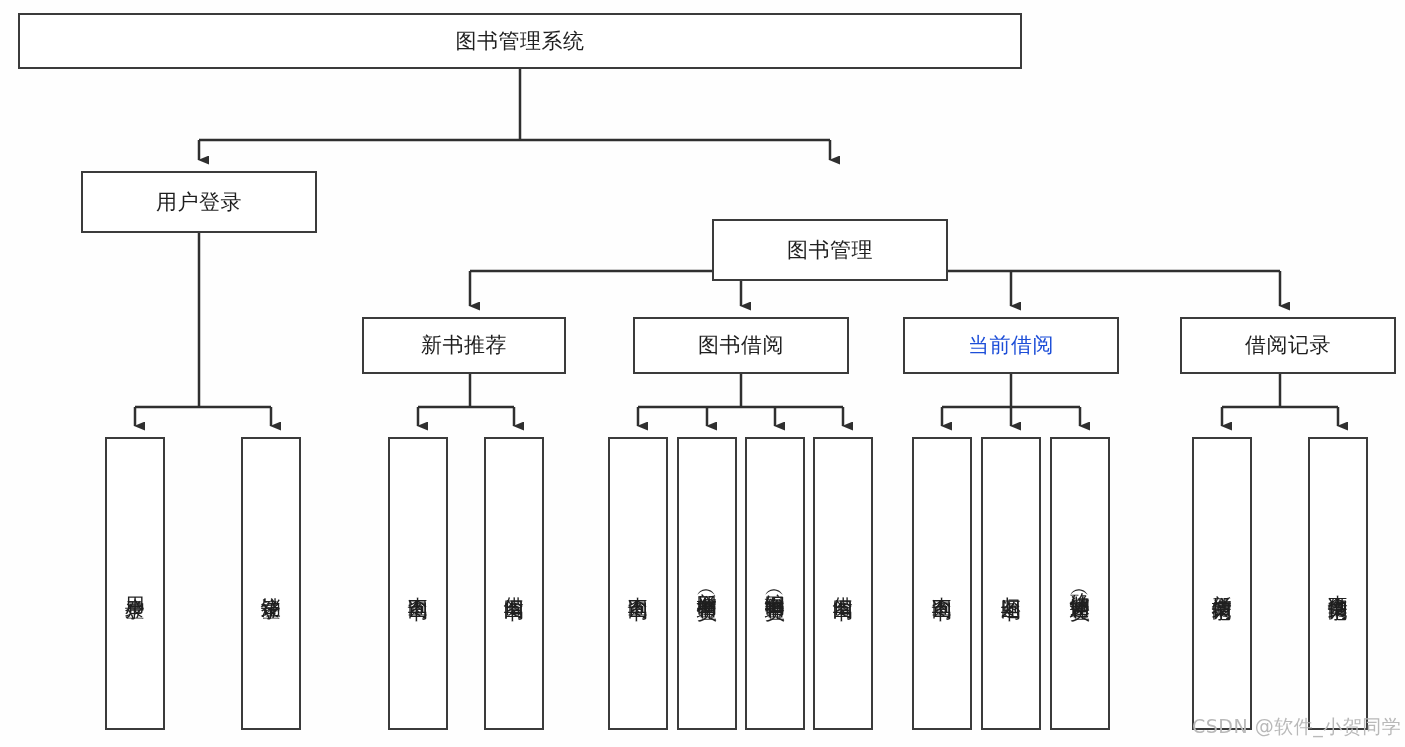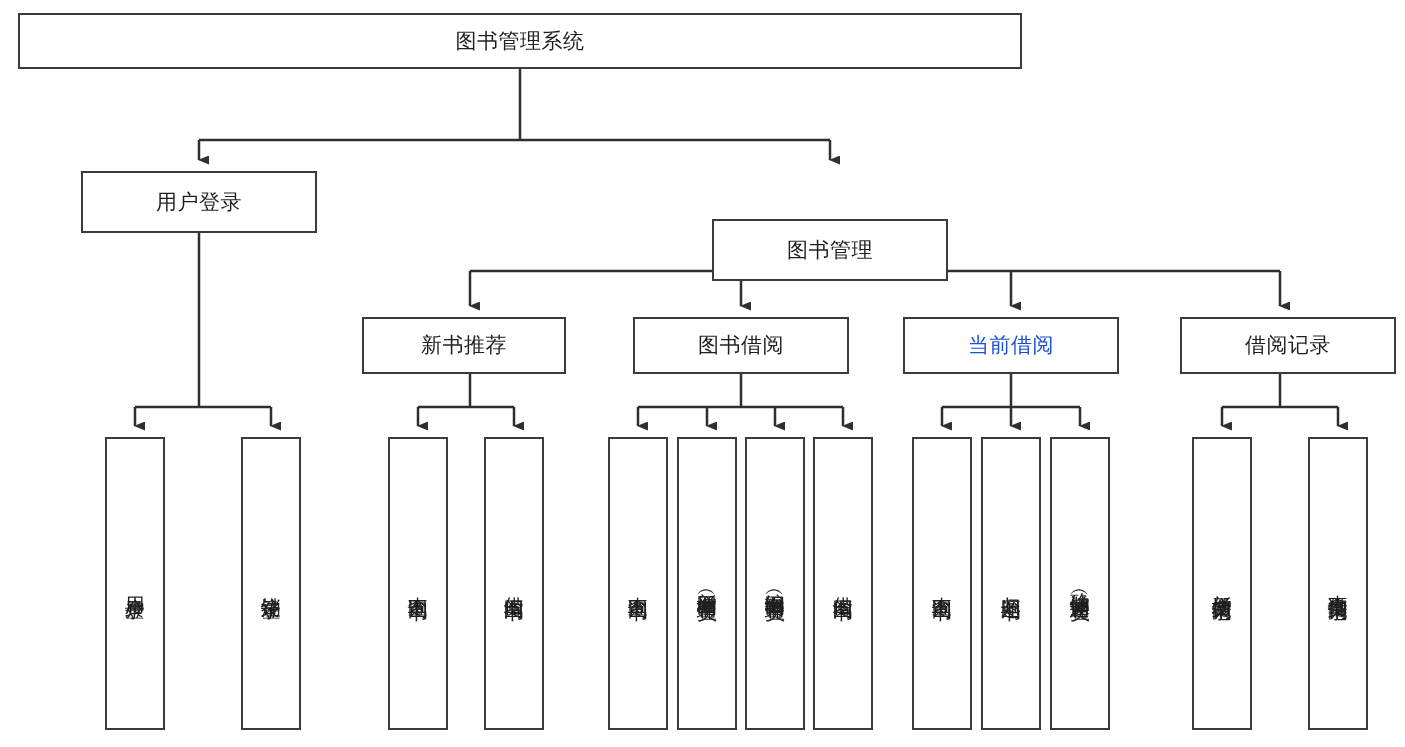--- a/index.html
+++ b/index.html
@@ -173,14 +173,15 @@
         <span class="node-label" style="color: rgb(31, 31, 31);">确认归还（管理员）</span>
       </div>
       <div class="node leaf" style="left: 1192px; top: 437px; width: 60px; height: 293px; border-color: rgb(59, 59, 59); background: rgb(255, 255, 255);">
         <span class="node-label" style="color: rgb(31, 31, 31);">新增借阅记录</span>
       </div>
       <div class="node leaf" style="left: 1308px; top: 437px; width: 60px; height: 293px; border-color: rgb(59, 59, 59); background: rgb(255, 255, 255);">
         <span class="node-label" style="color: rgb(31, 31, 31);">查询借阅记录</span>
       </div>
     </div>
 
+  <div class="watermark" style="left: 1192px; top: 714px; color: rgb(185, 185, 185);">CSDN @软件_小贺同学</div>
 
 </div>
 
 </body></html>

